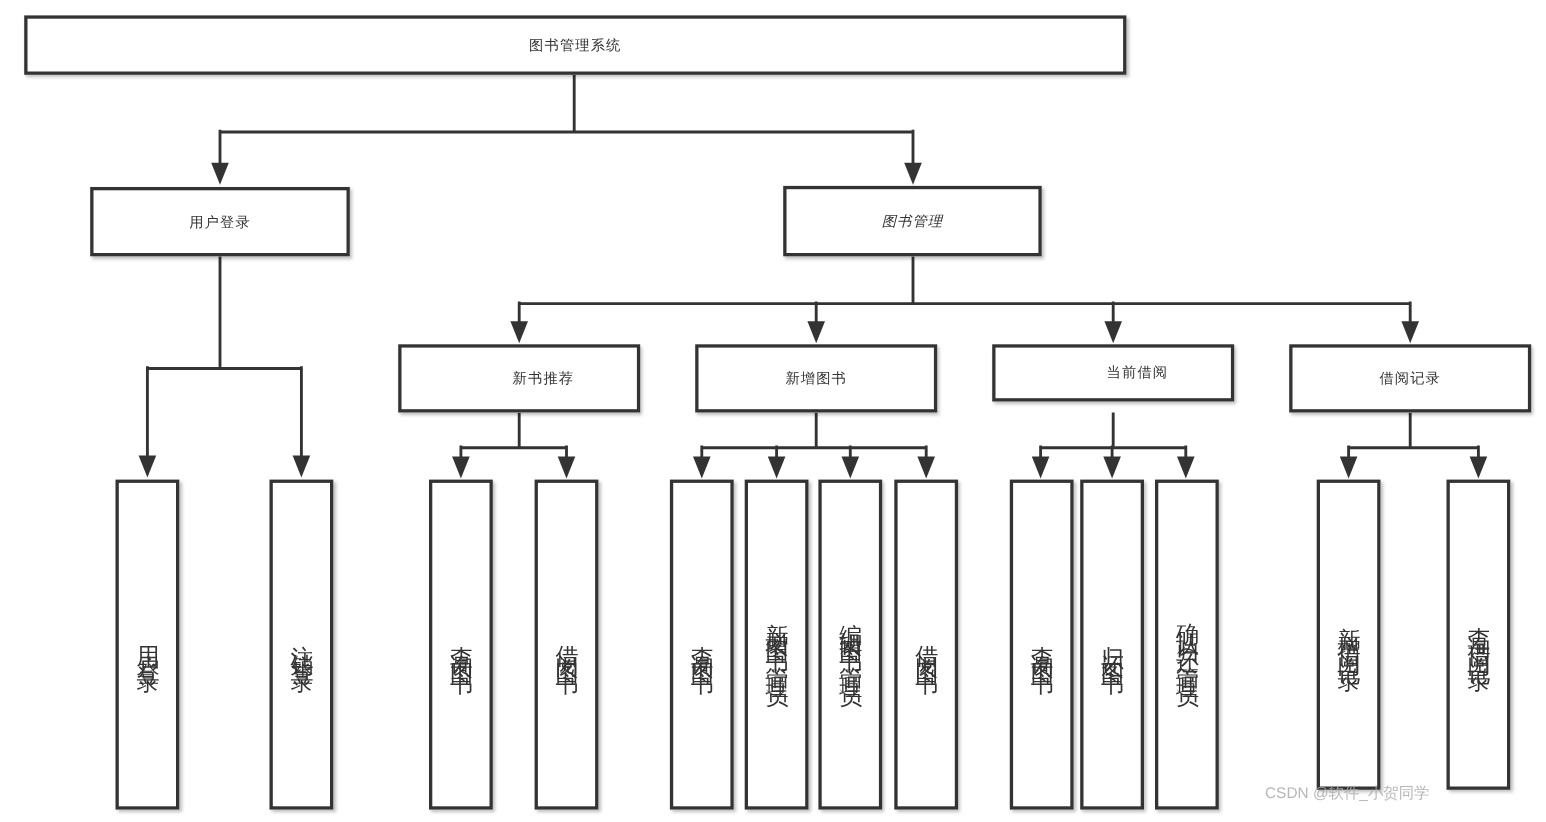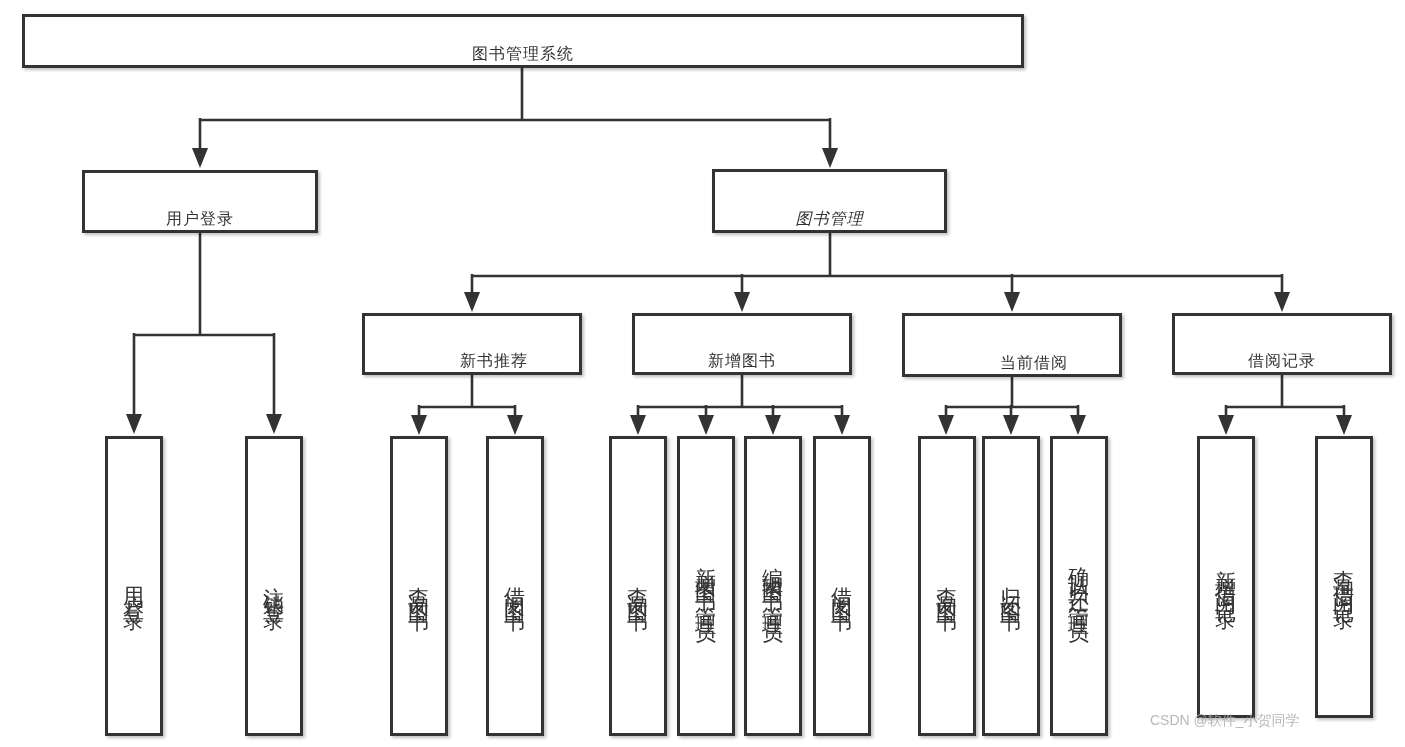--- a/index.html
+++ b/index.html
@@ -27,23 +27,22 @@
     background: #ffffff;
     border: 3px solid #333333;
     box-shadow: 2px 2px 3px rgba(0,0,0,0.25);
     display: flex;
     align-items: center;
     justify-content: center;
     z-index: 2;
     color: #333333;
   }
   .node.h {
-    font-size: 16px;
+    font-size: 13px;
     letter-spacing: 1px;
-    align-items: flex-end;
   }
   .node.leaf {
     width: 58px;
   }
   .vtext {
     writing-mode: vertical-rl;
     font-size: 21px;
     letter-spacing: 8px;
     color: #333333;
     line-height: 1;
@@ -106,21 +105,21 @@
   <div class="node h" style="left:712px; top:169px; width:235px; height:64px;font-style:italic;">
     <span>图书管理</span>
   </div>
 
   <div class="node h" style="left:362px; top:313px; width:220px; height:62px;padding-left:44px;">
     <span>新书推荐</span>
   </div>
   <div class="node h" style="left:632px; top:313px; width:220px; height:62px;">
     <span>新增图书</span>
   </div>
-  <div class="node h" style="left:902px; top:313px; width:220px; height:64px;padding-left:44px;">
+  <div class="node h" style="left:902px; top:313px; width:220px; height:52px;padding-left:44px;">
     <span>当前借阅</span>
   </div>
   <div class="node h" style="left:1172px; top:313px; width:220px; height:62px;">
     <span>借阅记录</span>
   </div>
 
   <div class="node leaf" style="left:105px; top:436px; height:300px;">
     <span class="vtext">用户登录</span>
   </div>
   <div class="node leaf" style="left:245px; top:436px; height:300px;">

